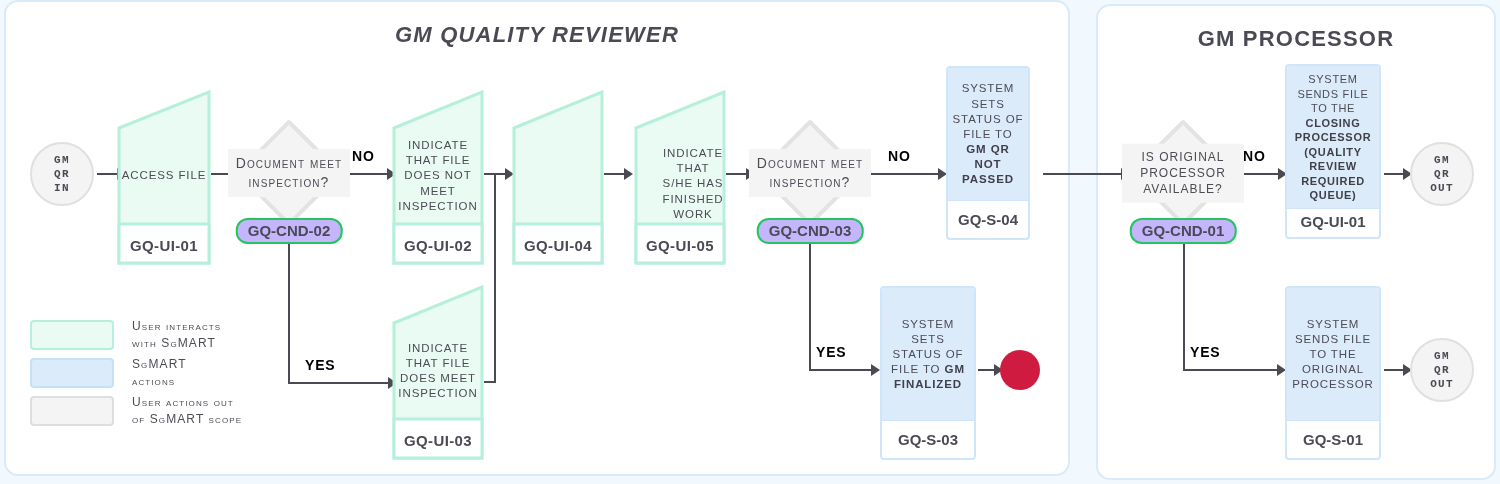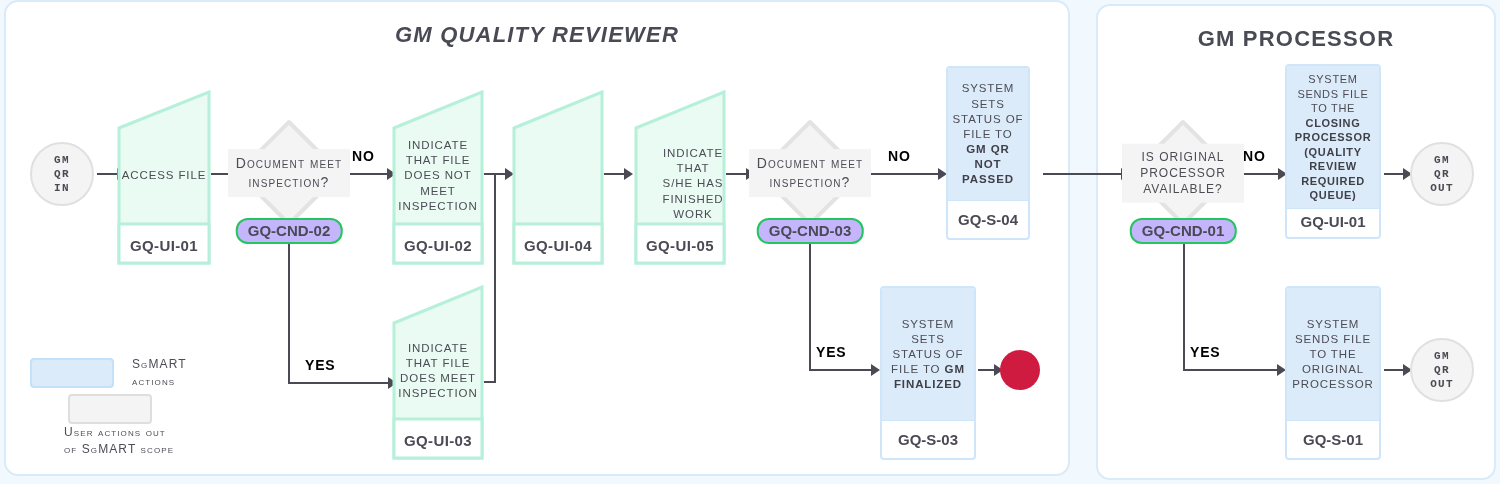--- a/index.html
+++ b/index.html
@@ -359,25 +359,30 @@
   </div>
 
   <div class="elabel" style="left:352px; top:148px;">NO</div>
   <div class="elabel" style="left:305px; top:357px;">YES</div>
   <div class="elabel" style="left:888px; top:148px;">NO</div>
   <div class="elabel" style="left:816px; top:344px;">YES</div>
   <div class="elabel" style="left:1243px; top:148px;">NO</div>
   <div class="elabel" style="left:1190px; top:344px;">YES</div>
 
   <div class="legend" style="left:30px; top:318px; width:290px; height:112px;">
+    <div class="lgrow" style="left:0; top:0;">
+      <div class="swatch sw-green"></div>
+      <div class="lgtext sc">User interacts
+with SgMART</div>
+    </div>
     <div class="lgrow" style="left:0; top:38px;">
       <div class="swatch sw-blue"></div>
       <div class="lgtext sc">SgMART
 actions</div>
     </div>
-    <div class="lgrow" style="left:16px; top:76px;flex-direction:column;">
+    <div class="lgrow" style="left:0; top:76px;">
       <div class="swatch sw-gray"></div>
       <div class="lgtext sc">User actions out
 of SgMART scope</div>
     </div>
   </div>
 
 </div>
 
 </body></html>

